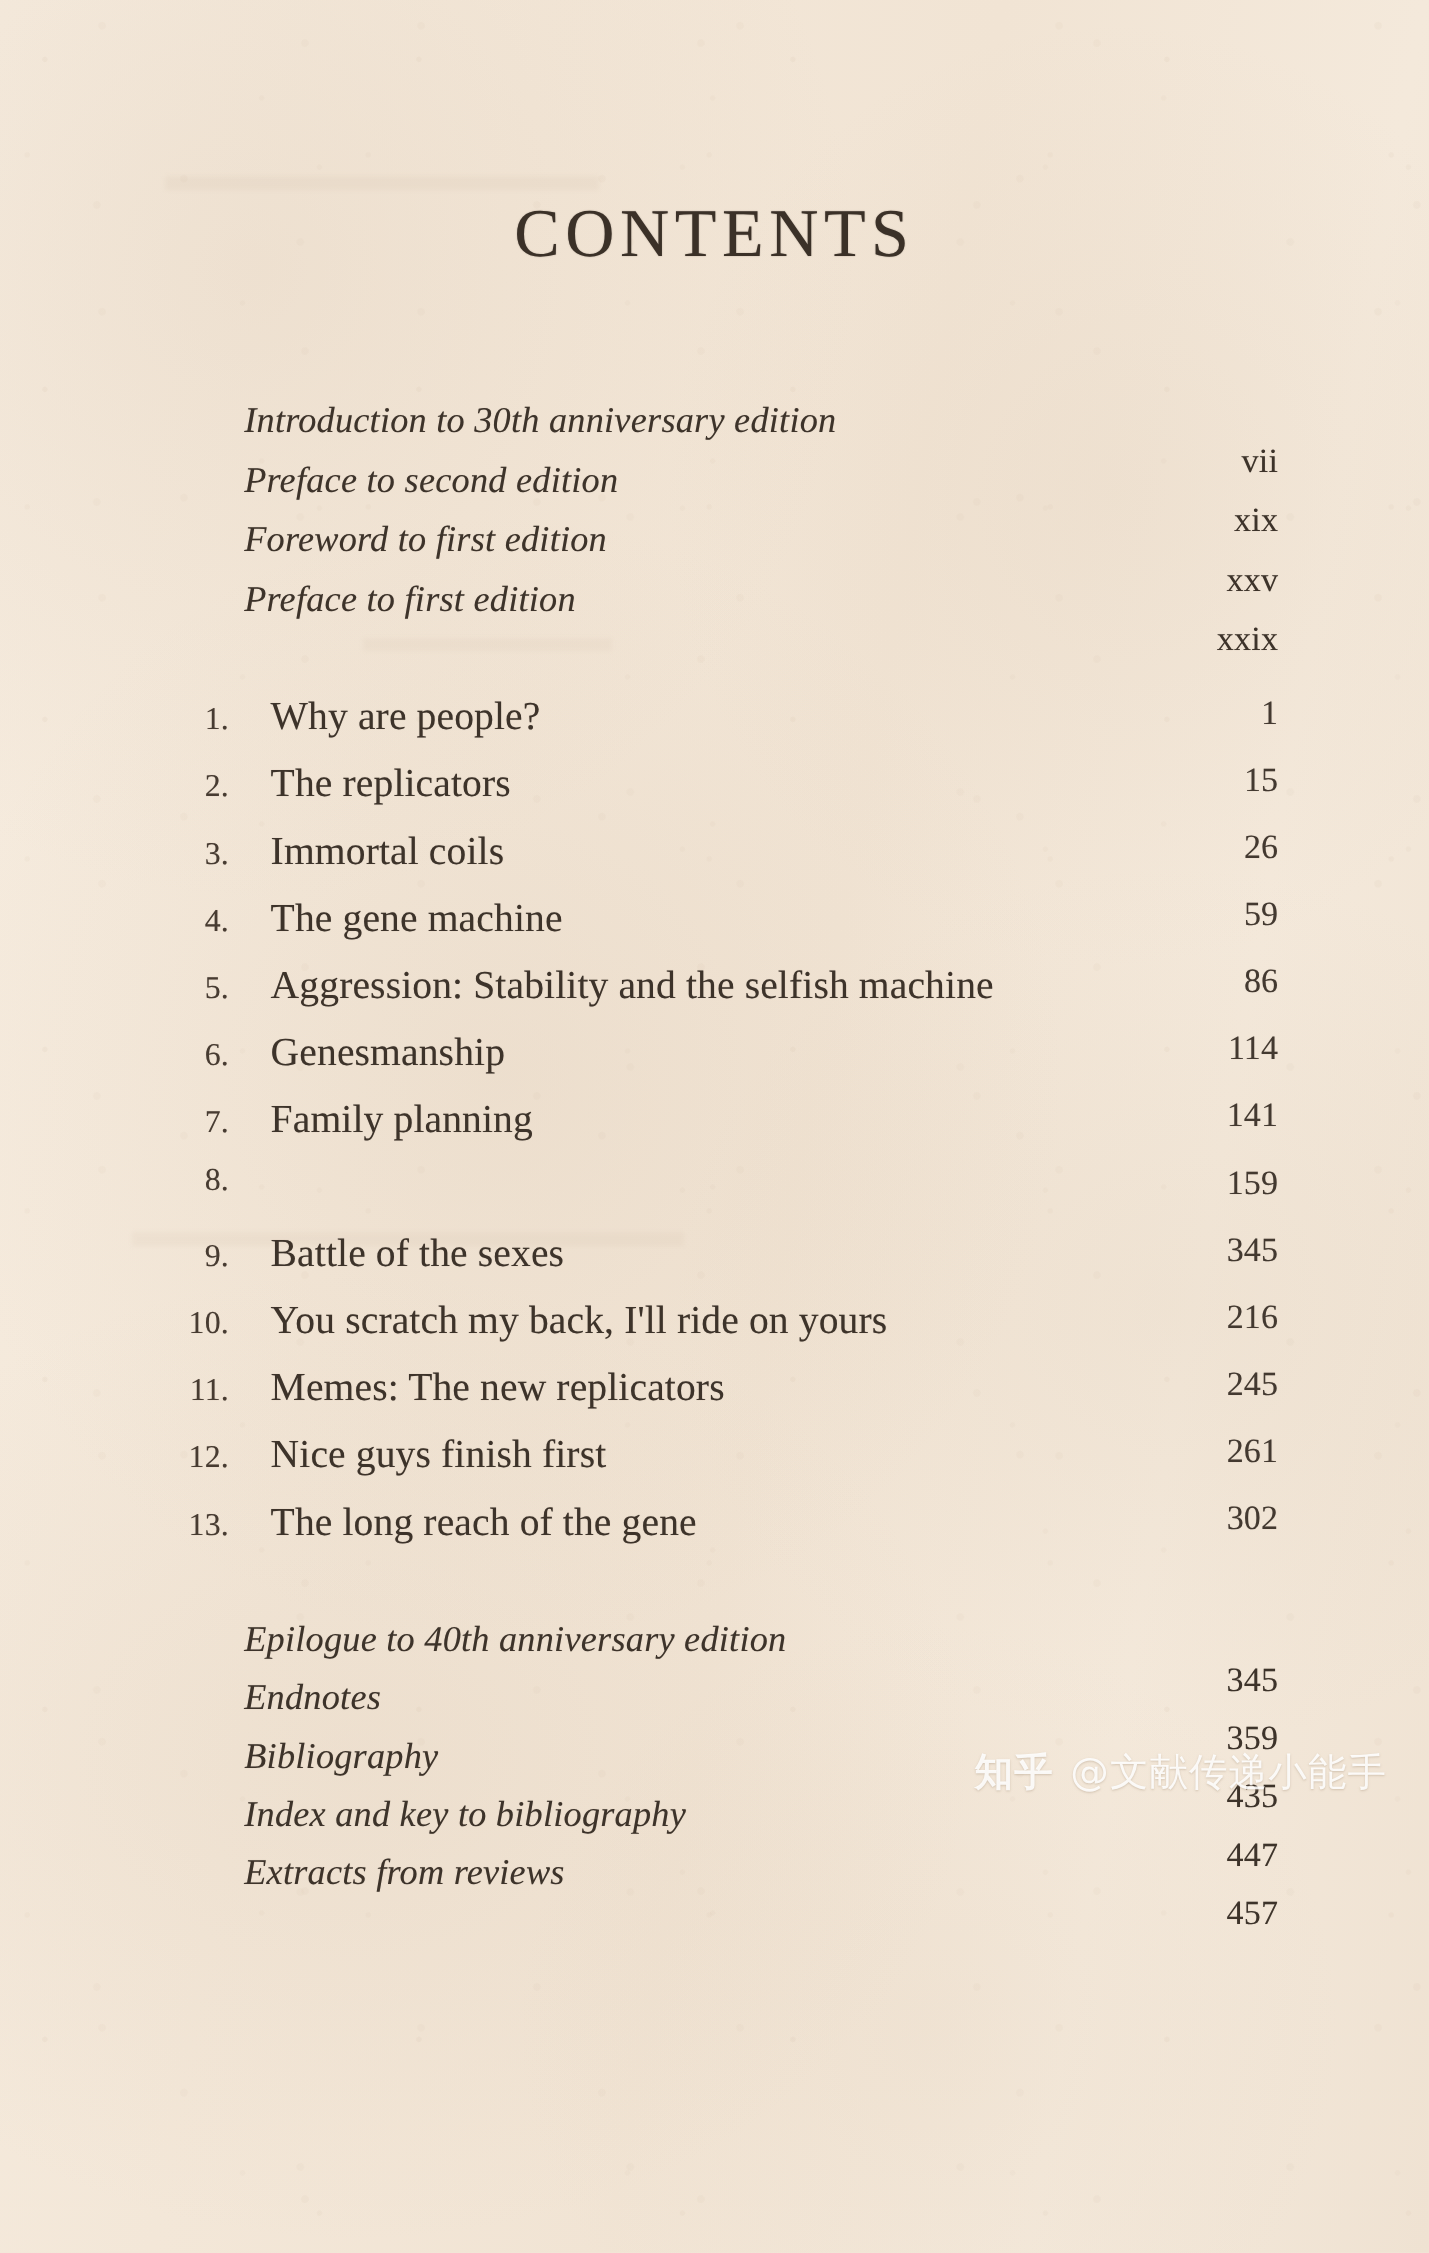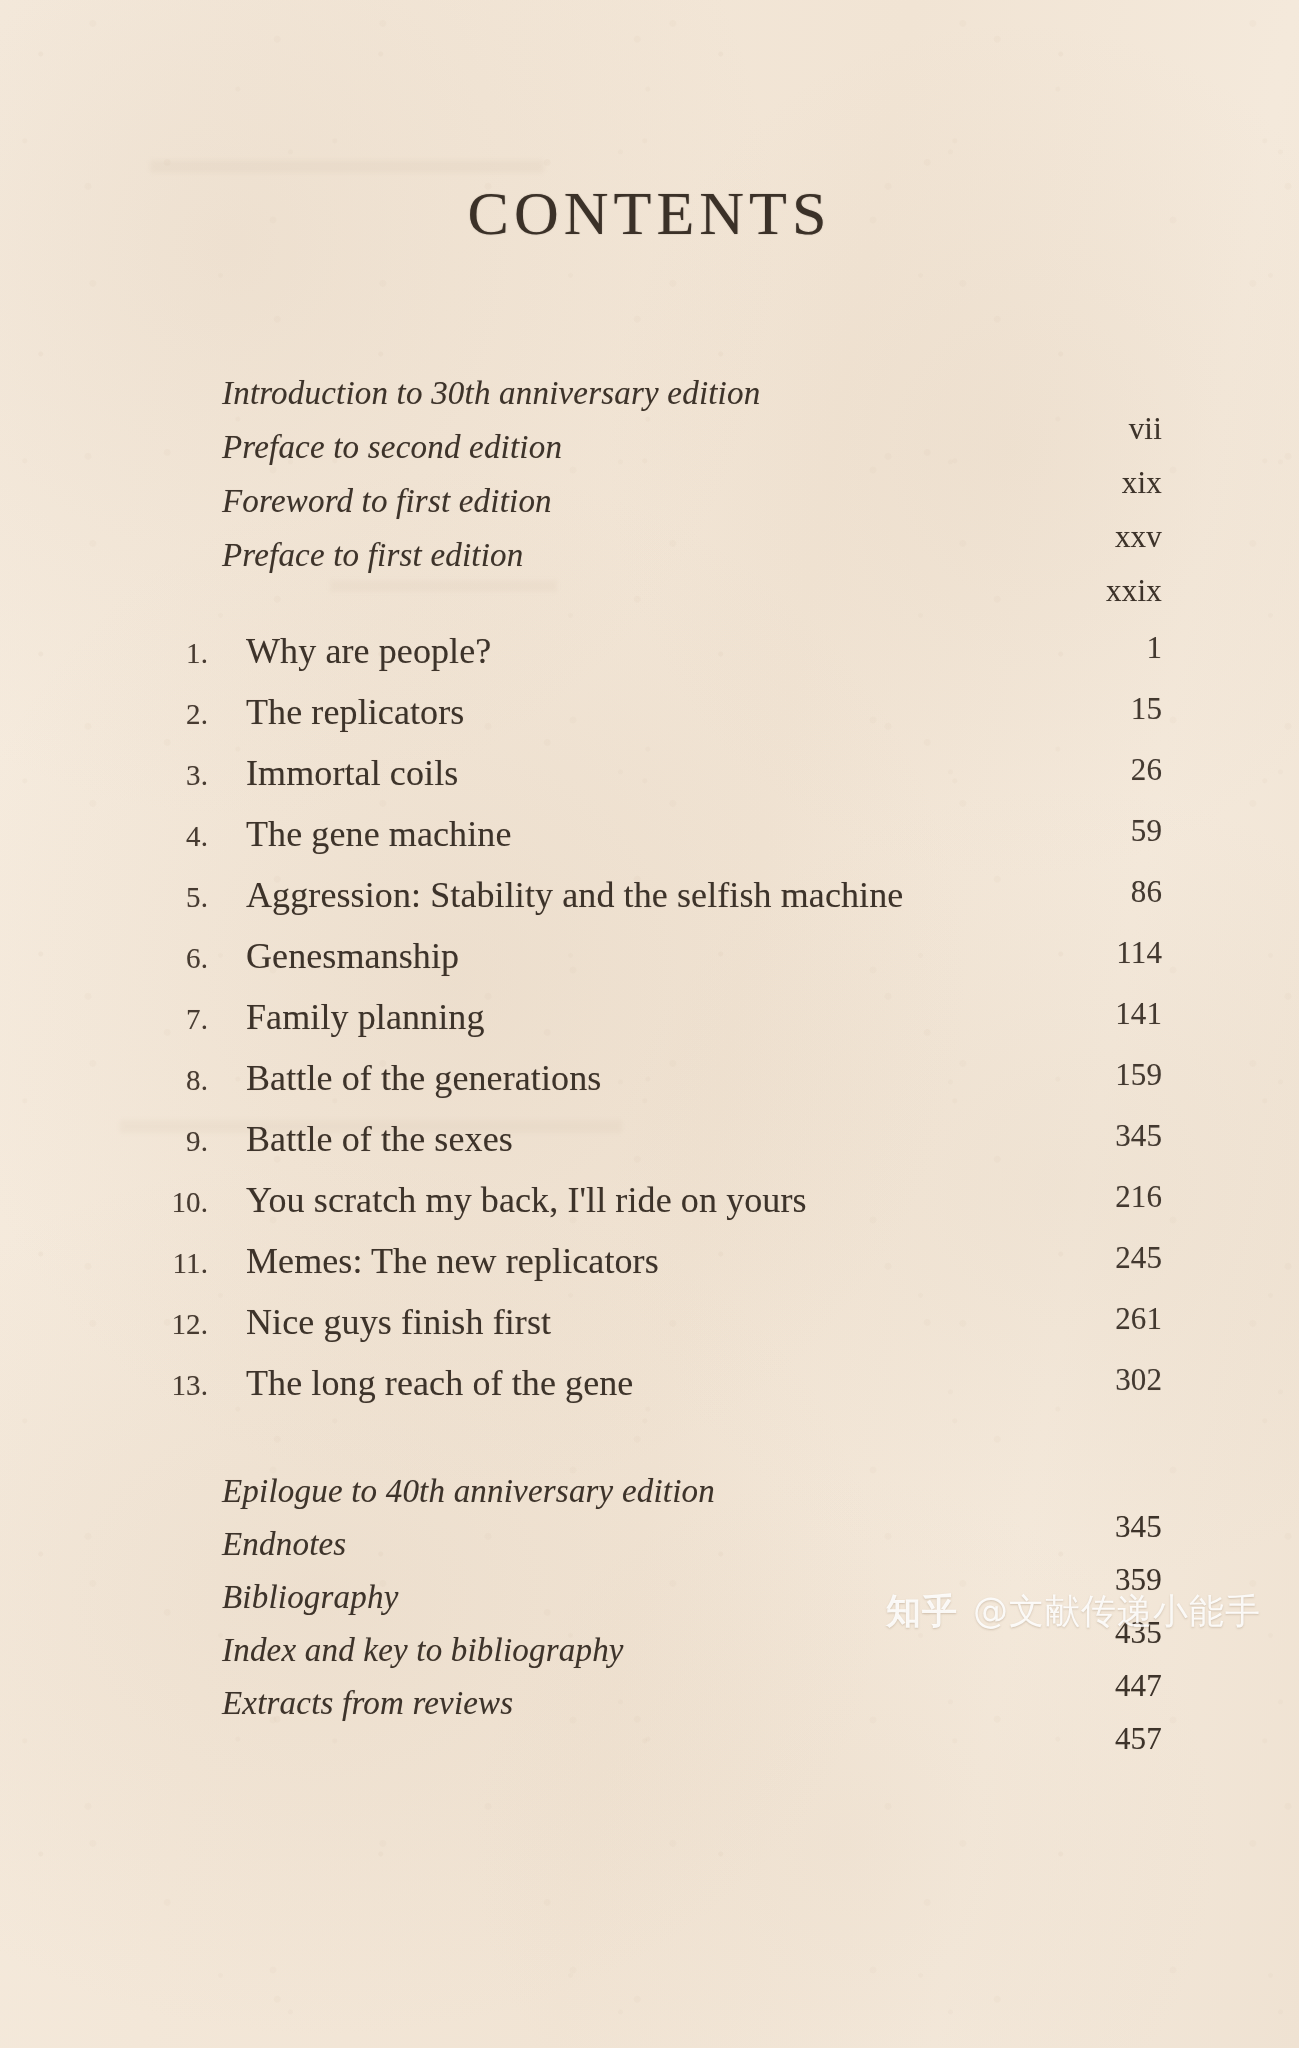--- a/index.html
+++ b/index.html
@@ -106,21 +106,21 @@
   .matter .row .page {
     position: absolute;
     right: 0;
     width: 110px;
     text-align: right;
     font-style: normal;
     font-size: 31px;
     margin-top: 36px;
   }
 
-  #frontmatter { top: 375px; }
+  #frontmatter { top: 365px; }
   #backmatter  { top: 1473px; }
   #backmatter .row { height: 53px; }
 
   
   #chapters {
     left: 150px;
     top: 630px;
     width: 1012px;
   }
   #chapters .row {
@@ -235,21 +235,20 @@
         <span class="label">Genesmanship</span>
         <span class="page">114</span>
       </div>
       <div class="row">
         <span class="num">7.</span>
         <span class="label">Family planning</span>
         <span class="page">141</span>
       </div>
       <div class="row">
         <span class="num">8.</span>
-        <span class="label">Battle of the generations</span>
         <span class="page">159</span>
       </div>
       <div class="row">
         <span class="num">9.</span>
         <span class="label">Battle of the sexes</span>
         <span class="page">345</span>
       </div>
       <div class="row">
         <span class="num">10.</span>
         <span class="label">You scratch my back, I'll ride on yours</span>

